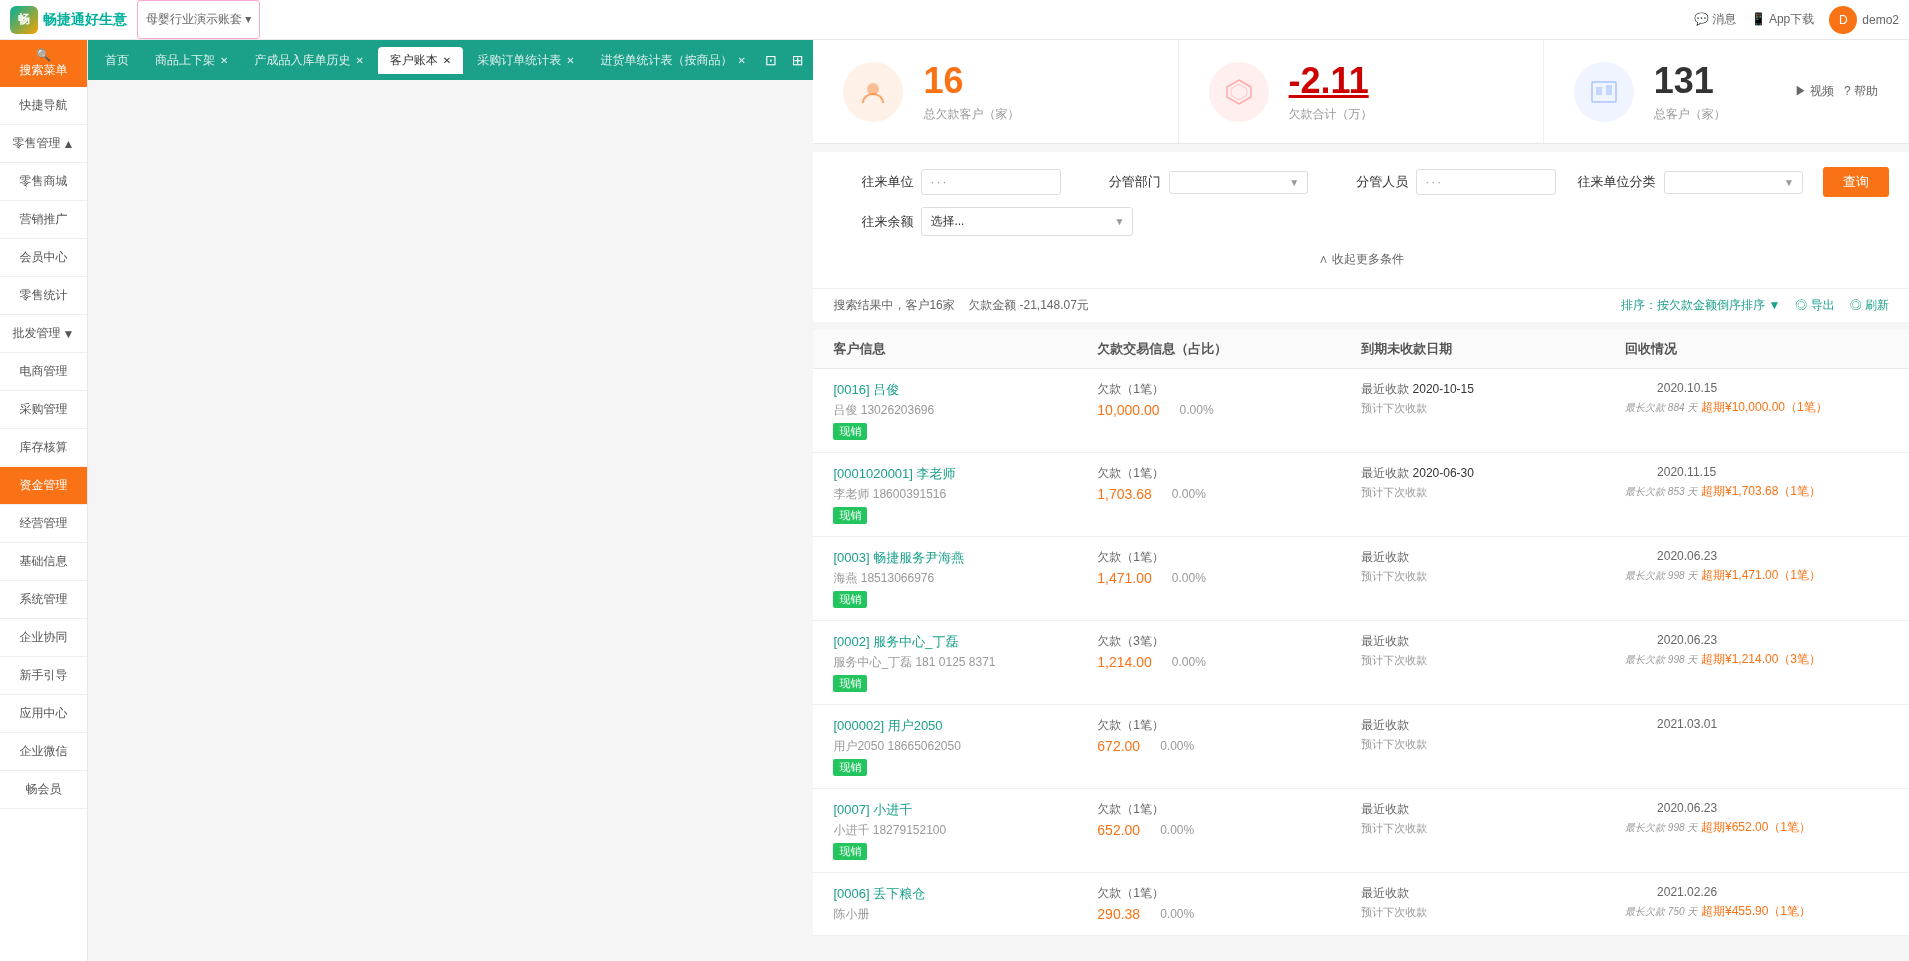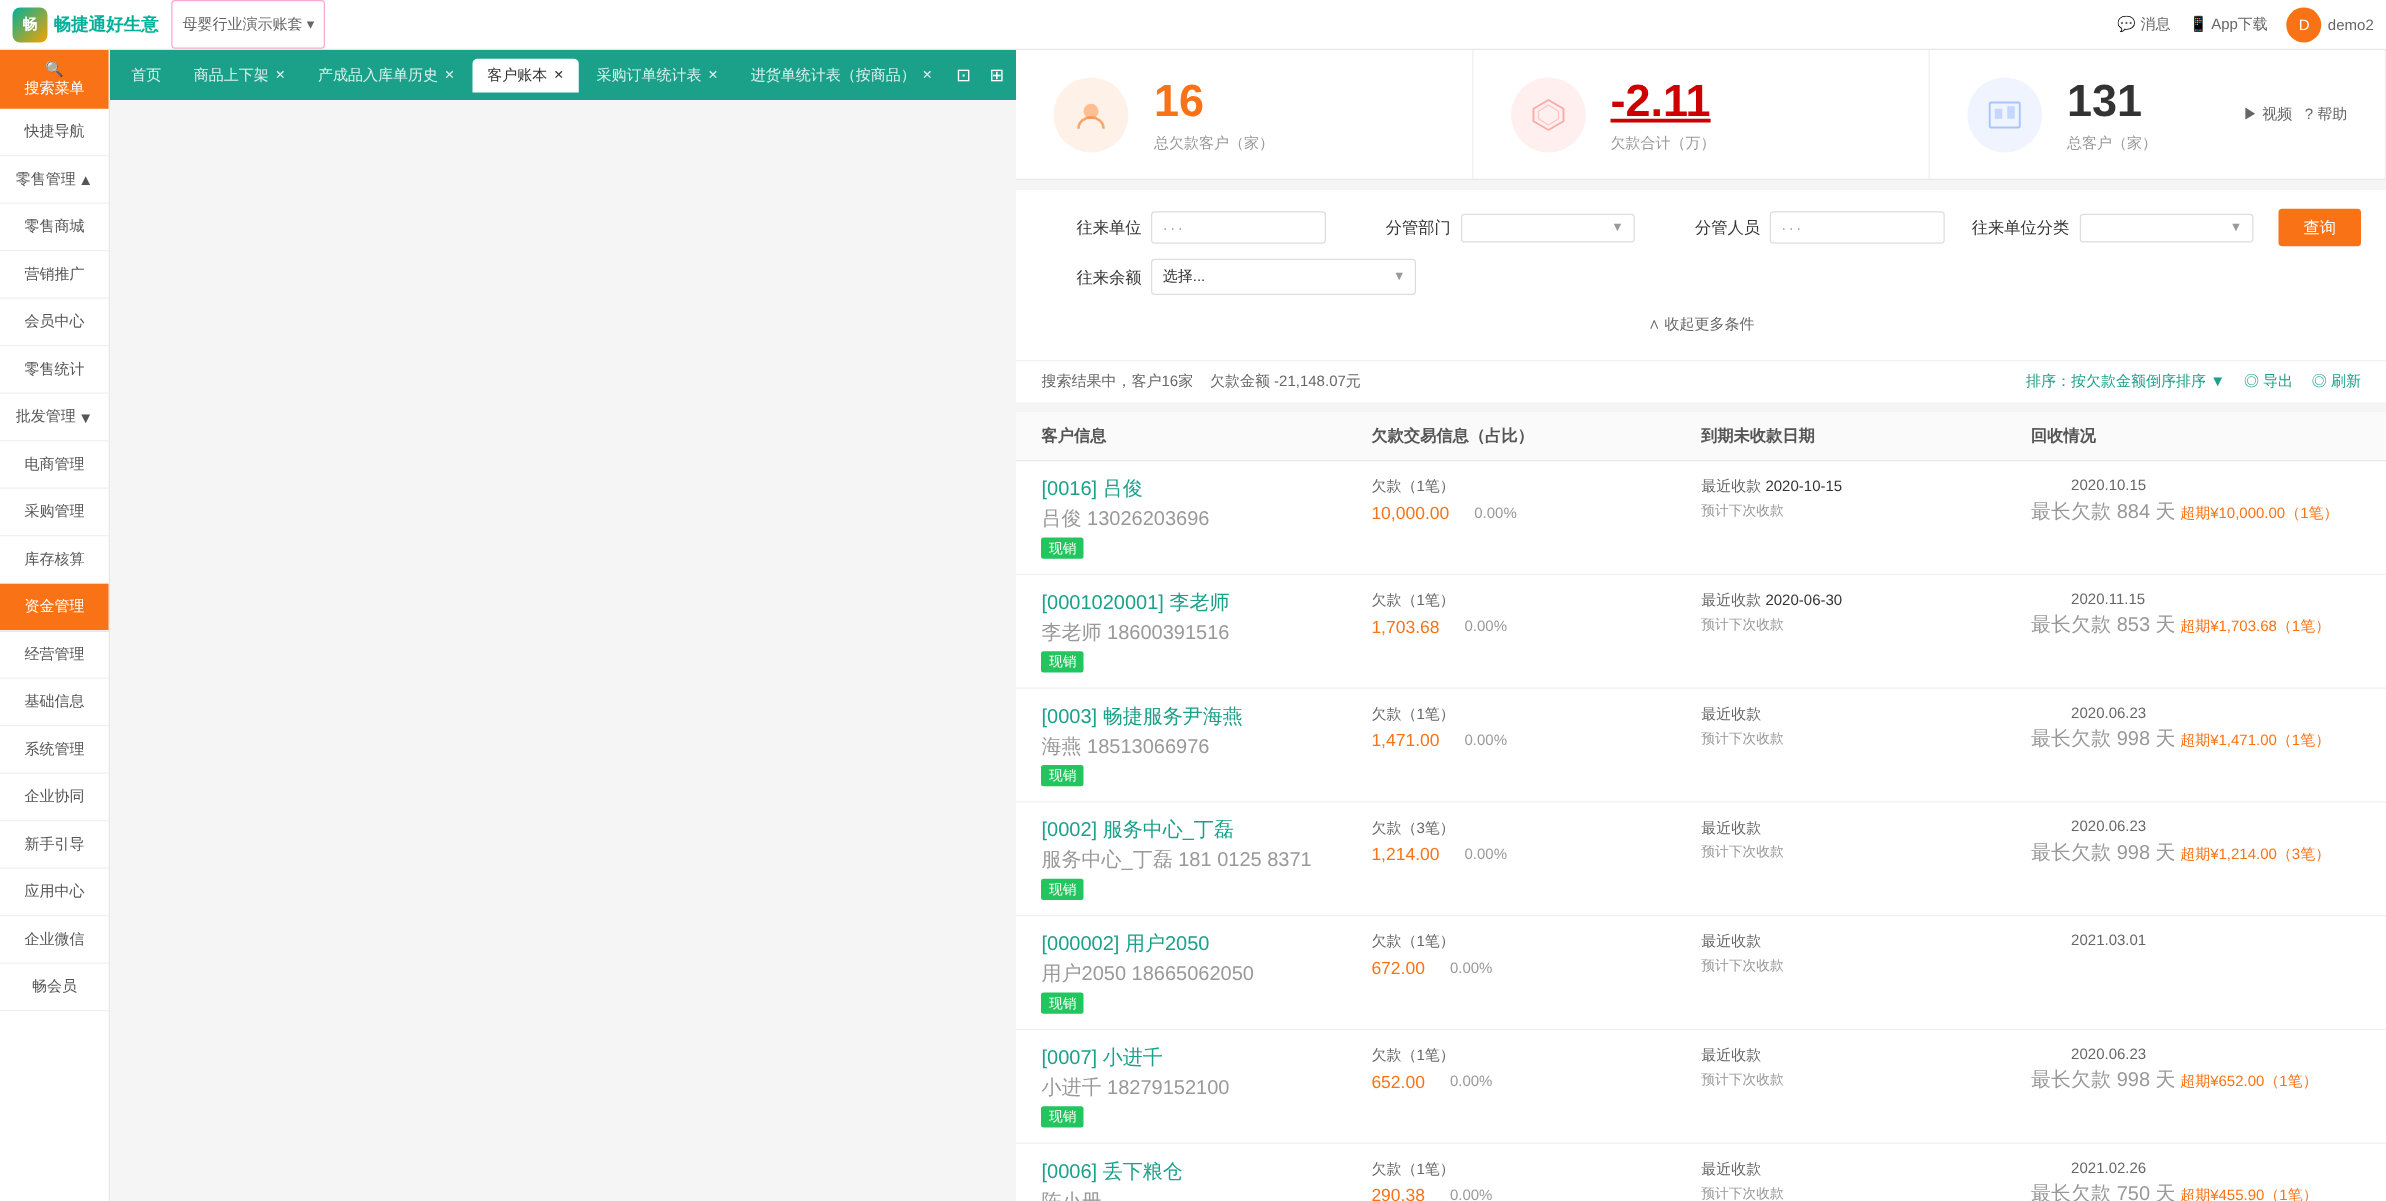--- a/index.html
+++ b/index.html
@@ -65,33 +65,33 @@
 
     
     .result-bar { display: flex; align-items: center; justify-content: space-between; padding: 8px 20px; background: #fff; border-top: 1px solid #f0f0f0; font-size: 12px; color: #666; }
     .result-bar-right { display: flex; align-items: center; gap: 15px; }
     .result-bar-right span { cursor: pointer; color: #1ba08a; }
 
     
     .table-container { background: #fff; margin-top: 8px; }
     .table-header { display: grid; grid-template-columns: 2fr 2fr 2fr 2fr; padding: 10px 20px; background: #fafafa; border-bottom: 1px solid #e8e8e8; font-size: 13px; font-weight: bold; color: #555; }
     .table-row { display: grid; grid-template-columns: 2fr 2fr 2fr 2fr; padding: 12px 20px; border-bottom: 1px solid #f0f0f0; align-items: start; }
-    .customer-name { color: #1ba08a; font-size: 16px; cursor: pointer; font-weight: 500; }
-    .customer-phone { font-size: 16px; color: #999; margin-top: 3px; }
+    .customer-name { color: #1ba08a; font-size: 13px; cursor: pointer; font-weight: 500; }
+    .customer-phone { font-size: 12px; color: #999; margin-top: 3px; }
     .tag-green { background: #22c55e; color: white; font-size: 11px; padding: 1px 6px; border-radius: 2px; display: inline-block; margin-top: 4px; }
     .debt-amount { color: #f97316; font-size: 14px; font-weight: 500; }
     .debt-count { color: #666; font-size: 12px; }
     .debt-ratio { color: #999; font-size: 12px; }
     .recovery-info { font-size: 12px; }
     .recovery-label { color: #666; }
     .recovery-date { color: #333; }
     .recovery-next { color: #999; font-size: 11px; margin-top: 3px; }
     .overdue-date { font-size: 12px; color: #666; margin-left: 32px; }
     .overdue-link { color: #f97316; font-size: 12px; cursor: pointer; }
-    .overdue-days { color: #999; font-size: 16px; }
+    .overdue-days { color: #999; font-size: 10px; font-style: italic; }
 
     .query-btn { background: #f97316; color: white; border: none; padding: 6px 20px; border-radius: 3px; cursor: pointer; font-size: 13px; }
     .select-arrow { color: #999; font-size: 10px; }
 
     
     .avatar { width: 28px; height: 28px; border-radius: 50%; background: #f97316; color: white; display: flex; align-items: center; justify-content: center; font-size: 12px; }
 
     .scrollbar-thin::-webkit-scrollbar { width: 4px; }
     .scrollbar-thin::-webkit-scrollbar-thumb { background: #ccc; border-radius: 2px; }
   </style>

